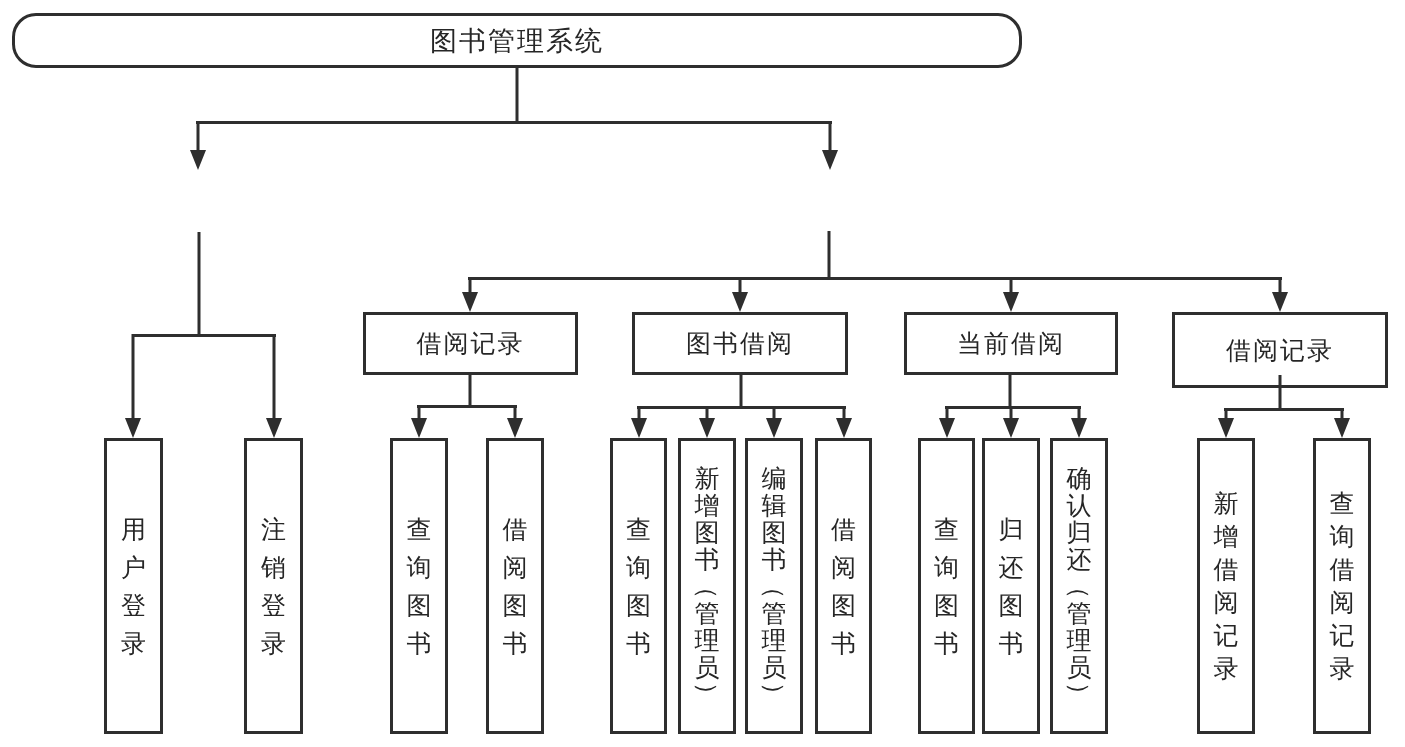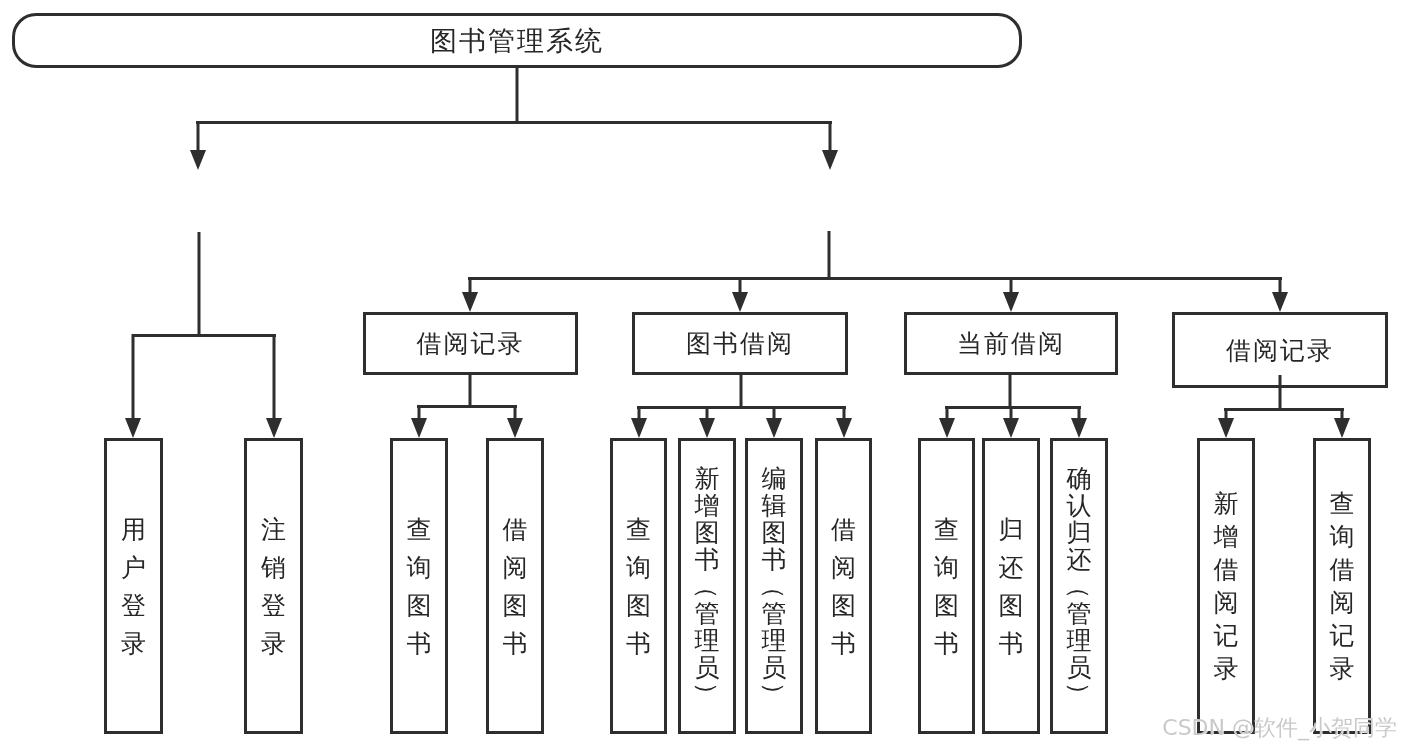--- a/index.html
+++ b/index.html
@@ -269,14 +269,13 @@
   <div class="vline" style="left:1079px; top:406px; height:14px;"></div>
   <div class="arrow" style="left:1079px; top:418px;"></div>
 
   <div class="vline" style="left:1280px; top:375px; height:35px;"></div>
   <div class="hline" style="left:1224px; top:408px; width:120px;"></div>
   <div class="vline" style="left:1226px; top:408px; height:12px;"></div>
   <div class="arrow" style="left:1226px; top:418px;"></div>
   <div class="vline" style="left:1342px; top:408px; height:12px;"></div>
   <div class="arrow" style="left:1342px; top:418px;"></div>
 
-  <div class="watermark">CSDN @软件_小贺同学</div>
 </div>
 
 </body></html>

